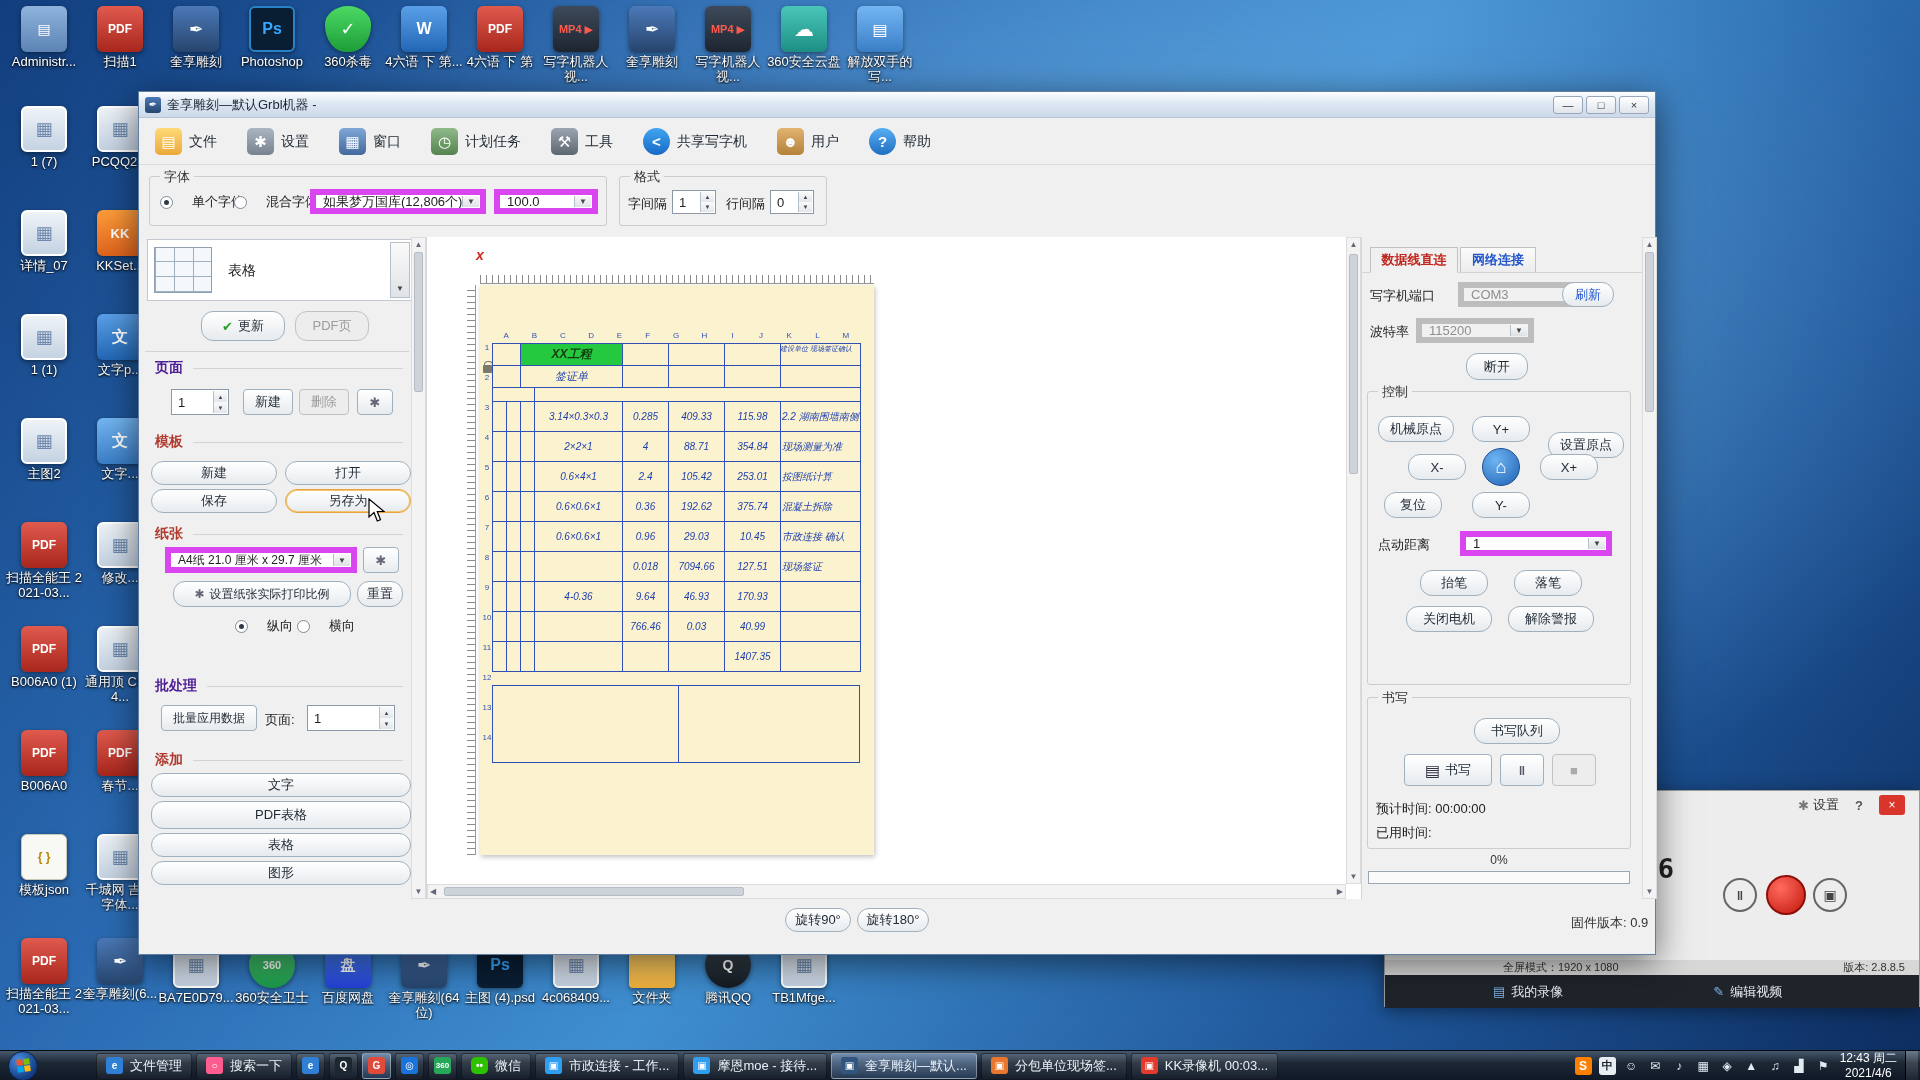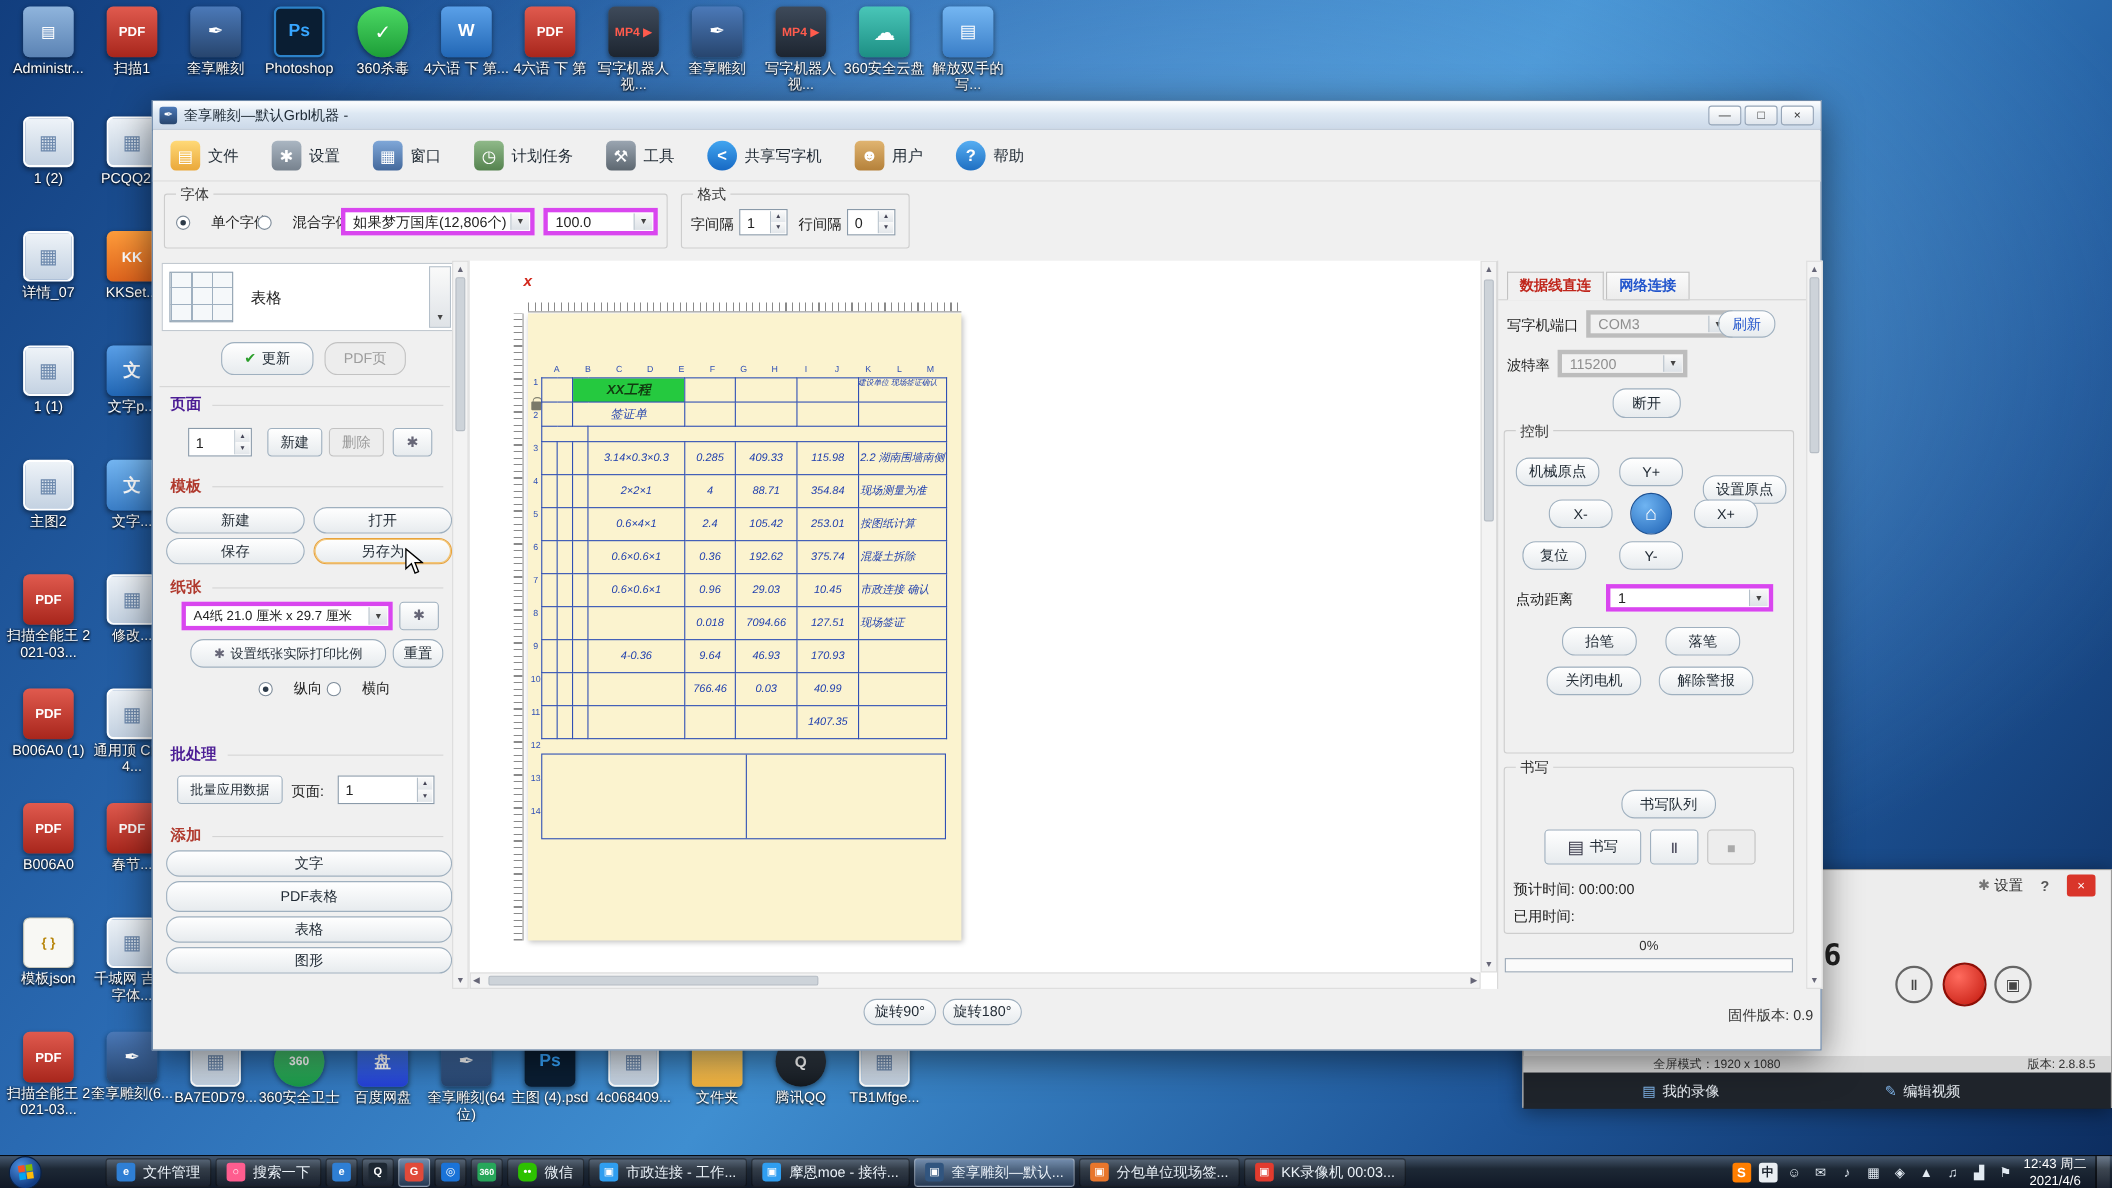--- a/index.html
+++ b/index.html
@@ -44,21 +44,21 @@
 .ic-tb-task{background:linear-gradient(#8fb989,#55834f)}
 .ic-tb-tools{background:linear-gradient(#9aa5b1,#5d6770)}
 .ic-tb-share{background:linear-gradient(#41a5f0,#1769c4);border-radius:50%}
 .ic-tb-user{background:linear-gradient(#e0b470,#b5813a)}
 .ic-tb-help{background:linear-gradient(#56aef2,#1f6fc2);border-radius:50%}
 .fieldset{position:absolute;border:1px solid #cdcdcd;border-radius:3px}
 .fieldset>.legend{position:absolute;top:-9px;left:10px;background:#f0f0f0;padding:0 4px;font-size:13px;color:#333}
 .radio{position:absolute;display:flex;align-items:center;gap:19px;font-size:13px;color:#222;white-space:nowrap}
 .rdot{width:13px;height:13px;border-radius:50%;border:1px solid #7d8b99;background:#fff;position:relative;flex:none}
 .rdot.on::after{content:"";position:absolute;inset:3px;background:#2d3b49;border-radius:50%}
-.dropdown{position:absolute;border:4px solid #d946ef;background:#fff;display:flex;align-items:center;font-size:13px;padding:0 20px 0 7px;color:#222;white-space:nowrap;overflow:hidden}
+.dropdown{position:absolute;border:6px solid #d946ef;background:#fff;display:flex;align-items:center;font-size:13px;padding:0 20px 0 7px;color:#222;white-space:nowrap;overflow:hidden}
 .dropdown .arr{position:absolute;right:1px;top:1px;bottom:1px;width:17px;background:linear-gradient(#f8f8f8,#dde2e7);border-left:1px solid #b5c0ca;display:flex;align-items:center;just-content:center;justify-content:center;font-size:8px;color:#444}
 .dropdown.dis{background:#f1f1f1;color:#8f8f8f;border-color:#bdbdbd}
 .numin{position:absolute;border:1px solid #8a9aa9;background:#fff;font-size:13px;color:#222;display:flex;align-items:center;padding-left:6px}
 .spin{position:absolute;right:1px;top:1px;bottom:1px;width:14px;display:flex;flex-direction:column;border-left:1px solid #b5c0ca}
 .spin i{flex:1;display:flex;align-items:center;justify-content:center;font-size:6px;font-style:normal;color:#445;background:linear-gradient(#fafafa,#e2e6ea)}
 .btn{position:absolute;border:1px solid #9fb0bf;border-radius:12px;background:linear-gradient(#ffffff,#e7ebee);font-size:13px;display:flex;align-items:center;justify-content:center;gap:5px;color:#1f2933;white-space:nowrap}
 .btn.sq{border-radius:4px}
 .btn.dis{color:#9c9c9c;background:#ededed;border-color:#c2c2c2}
 .btn.hl{border-color:#e8a33d;box-shadow:0 0 0 1px #f3c573 inset}
 .seclab{position:absolute;font-size:14px;color:#b03a2e;font-weight:bold;background:#f0f0f0;padding-right:6px;z-index:2}
@@ -195,21 +195,21 @@
 
     <div class="dicon">
       <div class="dimg ic-doc2">▤</div>
       <div class="dlab">解放双手的写...</div>
     </div>
   </div>
 <div class="dgrid col" style="left:6px;top:106px">
 
     <div class="dicon">
       <div class="dimg ic-img">▦</div>
-      <div class="dlab">1 (2)</div>
+      <div class="dlab">1 (7)</div>
     </div>
 
     <div class="dicon">
       <div class="dimg ic-img">▦</div>
       <div class="dlab">详情_07</div>
     </div>
 
     <div class="dicon">
       <div class="dimg ic-img">▦</div>
       <div class="dlab">1 (1)</div>
@@ -773,21 +773,21 @@
       <span class="th" style="top:2px;left:16px;height:9px;width:300px"></span>
     </div>
   </div>
 
   <div class="rpanel">
     <div class="rtab t1" style="left:8px;width:88px">数据线直连</div>
     <div class="rtab t2" style="left:98px;width:76px">网络连接</div>
     <div class="secline" style="left:0;top:35px;width:280px"></div>
 
     <span class="rlabel" style="left:8px;top:50px">写字机端口</span>
-    <span class="dropdown dis" style="left:80px;top:45px;width:133px;height:25px">
+    <span class="dropdown dis" style="left:96px;top:45px;width:133px;height:25px">
         <span>COM3</span>
         <span class="arr">▼</span>
       </span>
     <div class="btn" style="left:200px;top:45px;width:52px;height:25px">
         <span style="color:#2255cc">刷新</span>
       </div>
 
     <span class="rlabel" style="left:8px;top:86px">波特率</span>
     <span class="dropdown dis" style="left:54px;top:81px;width:118px;height:25px">
         <span>115200</span>

